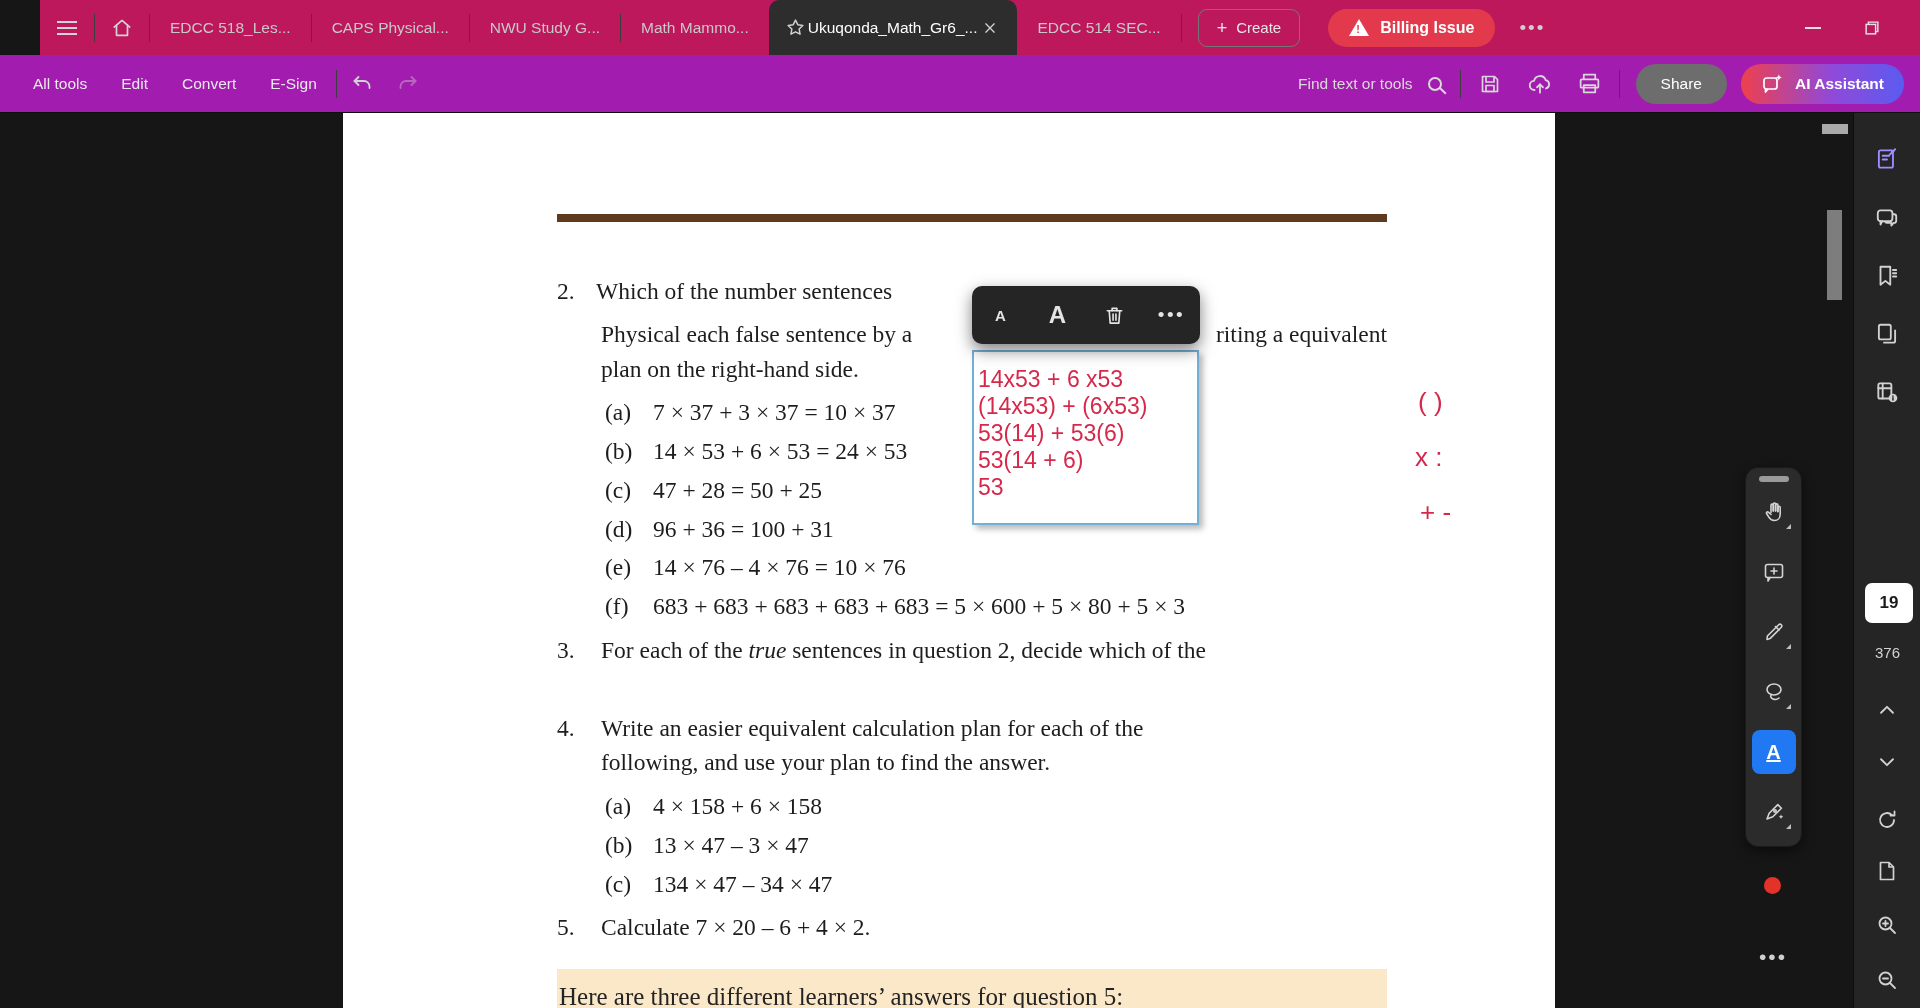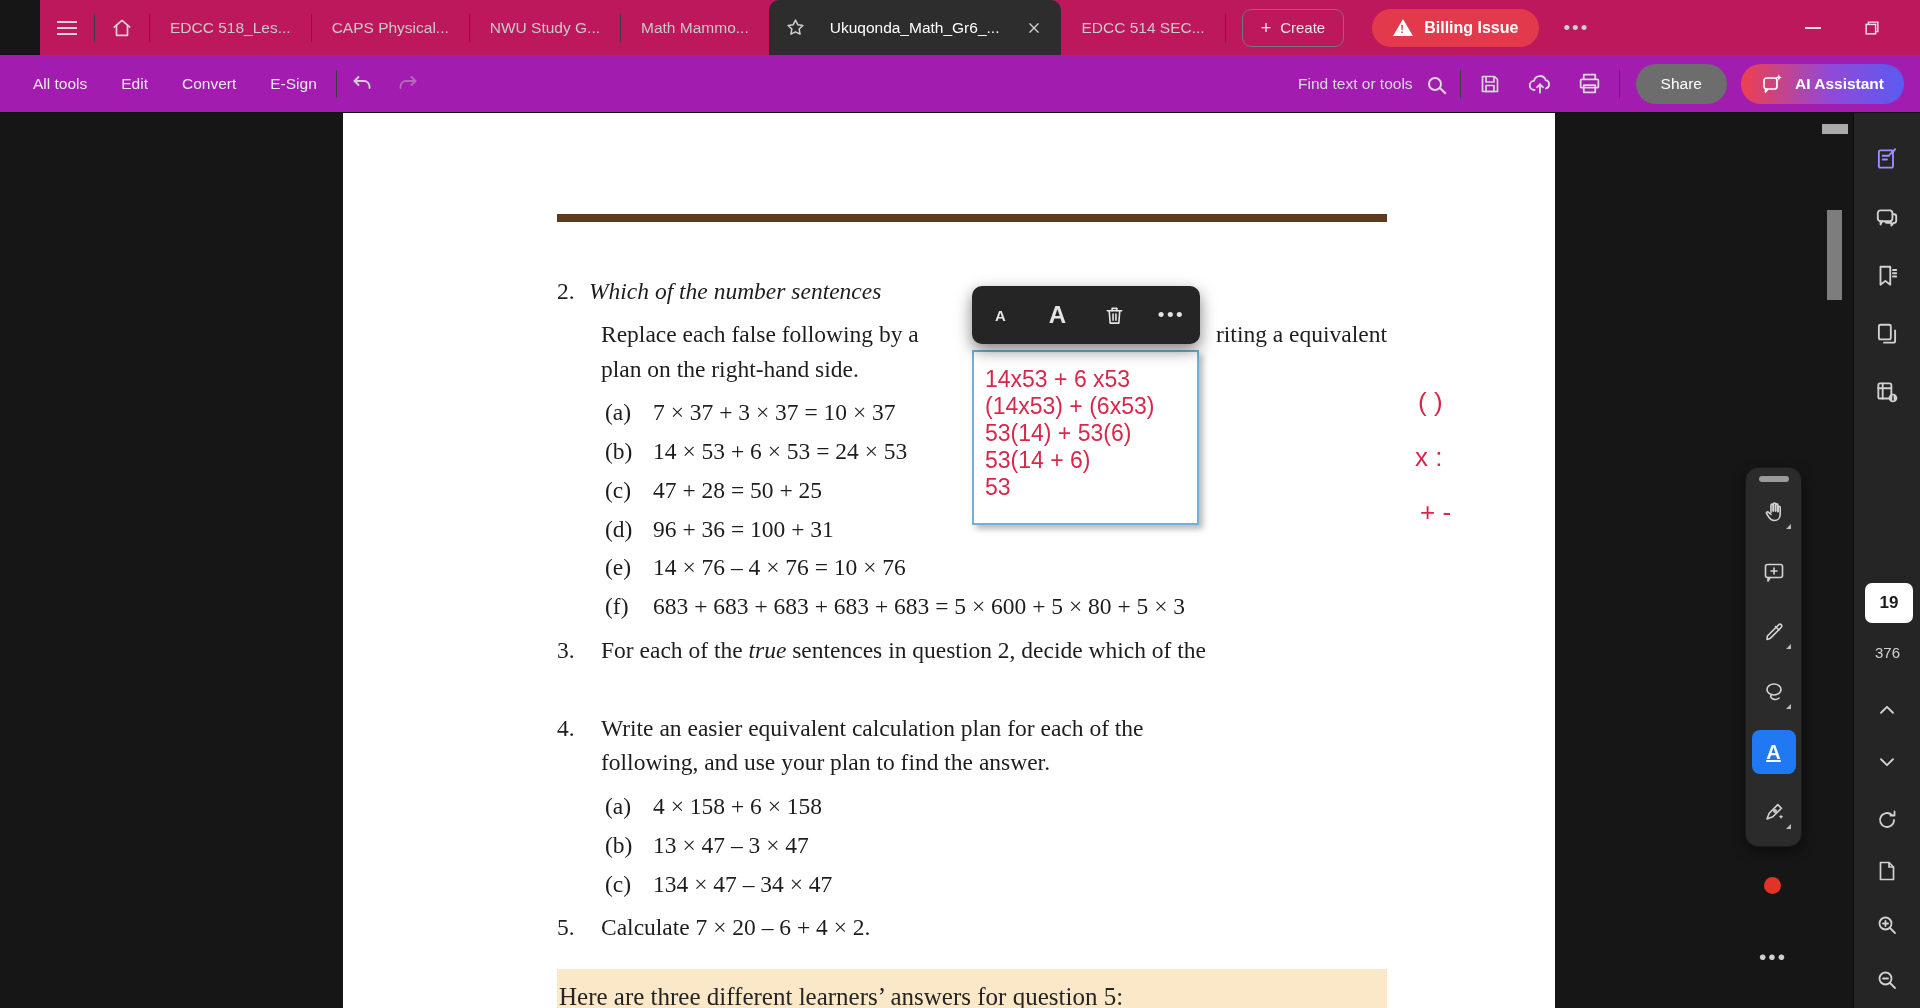--- a/index.html
+++ b/index.html
@@ -13,21 +13,21 @@
   .ibtn { display:flex; align-items:center; justify-content:center; background:none; border:none;
           color:#d6d6d6; cursor:pointer; }
   .hamburger { width:54px; height:55px; }
   .bars { position:relative; width:20px; height:14px; border-top:2px solid #d6d6d6; border-bottom:2px solid #d6d6d6; }
   .bars::after { content:""; position:absolute; left:0; top:4px; width:100%; height:2px; background:#d6d6d6; }
   .homebtn { width:54px; height:55px; }
   .vdiv { width:1px; height:28px; background:#3d3d3d; flex:none; }
   .tab { display:flex; align-items:center; height:55px; padding:0 20px; color:#c9c9c9;
          font-size:15.5px; white-space:nowrap; cursor:pointer; flex:none; }
   .tab .lbl { max-width:135px; overflow:hidden; text-overflow:ellipsis; }
-  .tab.active { background:#2d2d2d; border-radius:10px 10px 0 0; color:#ffffff; gap:24px; padding:0 16px; }
+  .tab.active { background:#2d2d2d; border-radius:10px 10px 0 0; color:#ffffff; gap:2px; padding:0 16px; }
   .tab.active .lbl { max-width:210px; }
   .tabclose { display:flex; align-items:center; justify-content:center; width:22px; height:22px; border-radius:4px; }
   .createbtn { display:flex; align-items:center; gap:9px; height:38px; padding:0 18px; margin-left:16px;
                border:1.5px solid #767676; border-radius:9px; background:none; color:#e6e6e6; font-size:15px; cursor:pointer; flex:none; }
   .plus { font-size:18px; line-height:1; }
   .billing { display:flex; align-items:center; gap:11px; height:38px; padding:0 21px; margin-left:28px;
              border:none; border-radius:19px; background:#e23a4c; color:#fff; font-weight:700; font-size:16px; cursor:pointer; flex:none; }
   .tri { position:relative; width:0; height:0; border-left:10px solid transparent; border-right:10px solid transparent;
          border-bottom:17px solid #fff; }
   .tri::after { content:"!"; position:absolute; left:-3px; top:4px; font-size:11px; font-weight:800; color:#e23a4c; }
@@ -65,21 +65,21 @@
 
   
   .popup { position:absolute; left:629px; top:173px; width:228px; height:58px; background:#252525;
            border-radius:10px; box-shadow:0 6px 16px rgba(0,0,0,.5); display:flex; align-items:center;
            justify-content:space-around; z-index:6; }
   .popup button { background:none; border:none; color:#e4e4e4; cursor:pointer; display:flex; align-items:center; justify-content:center; width:44px; height:44px; }
   .pA-s { font-size:15px; font-weight:600; }
   .pA-l { font-size:24px; font-weight:600; }
   .pdots { font-size:19px; letter-spacing:2.5px; }
   .annot { position:absolute; left:629px; top:237px; width:227px; height:175px; border:2px solid #74b0d6;
-           background:#fff; box-shadow:4px 4px 6px rgba(0,0,0,.28); padding:14px 0 0 11px; z-index:5; }
+           background:#fff; box-shadow:4px 4px 6px rgba(0,0,0,.28); padding:14px 0 0 4px; z-index:5; }
   .annot .aline { font-family:"Liberation Sans", sans-serif; font-size:23px; line-height:27px; color:#d6284b; white-space:nowrap; }
   .mnote { position:absolute; font-family:"Liberation Sans", sans-serif; font-size:26px; color:#d6284b; white-space:pre; }
 
   
   .sb-top { position:absolute; left:1822px; top:11px; width:26px; height:10px; background:#a9a9a9; }
   .sb-thumb { position:absolute; left:1827px; top:97px; width:15px; height:90px; background:#7d7d7d; }
 
   
   .palette { position:absolute; left:1745px; top:354px; width:57px; height:380px; background:#2b2b2b;
              border:1px solid #1a1a1a; border-radius:13px; box-shadow:0 4px 12px rgba(0,0,0,.5);
@@ -240,22 +240,22 @@
       </button>
     </div>
   </div>
 
   <div class="viewer">
 
     <div class="page">
       <div class="rule"></div>
 
       <span class="dtext" style="left:214px;top:165px;">2.</span>
-      <span class="dtext" style="left:246px;top:165px;font-style:italic;">Which of the number sentences</span>
-      <span class="dtext" style="left:258px;top:208px;">Replace each false following by a</span>
+      <span class="dtext" style="left:253px;top:165px;">Which of the number sentences</span>
+      <span class="dtext" style="left:258px;top:208px;">Physical each false sentence by a</span>
       <span class="dtext" style="right:168px;top:208px;">riting a equivalent</span>
       <span class="dtext" style="left:258px;top:243px;">plan on the right-hand side.</span>
 
       <div class="dl" style="top:286px;">
           <span class="lab">(a)</span>
           <span>7 × 37 + 3 × 37 = 10 × 37</span>
         </div>
       <div class="dl" style="top:325px;">
           <span class="lab">(b)</span>
           <span>14 × 53 + 6 × 53 = 24 × 53</span>

